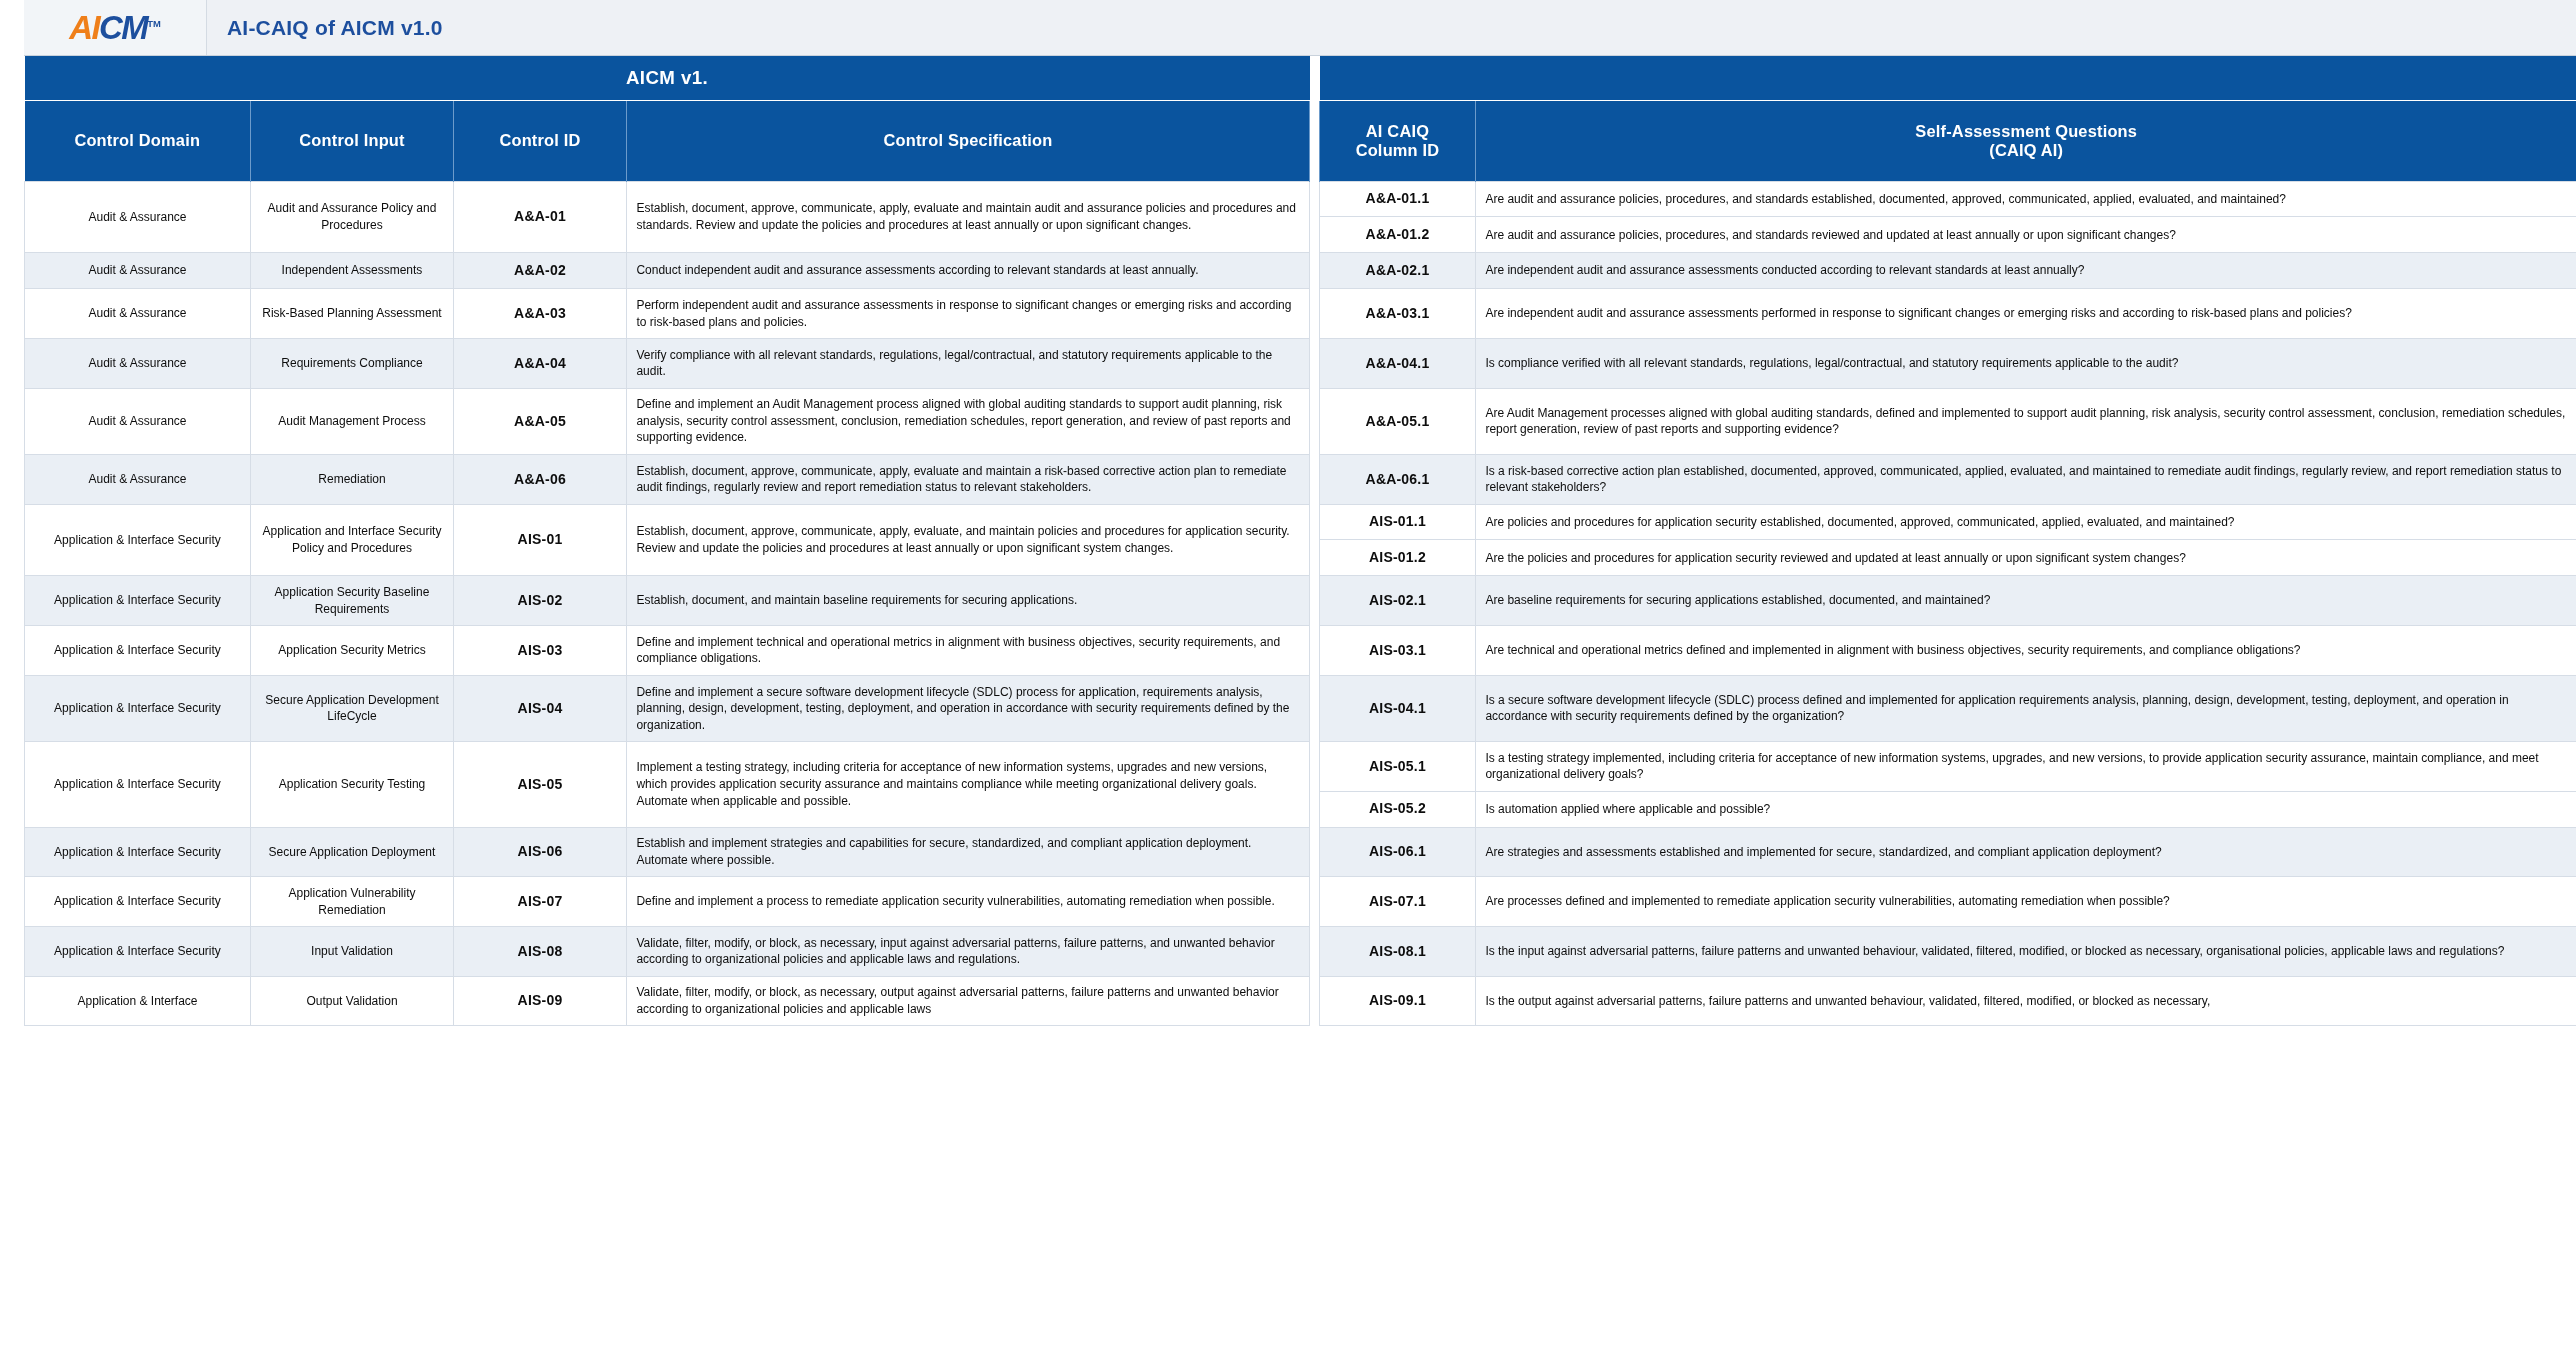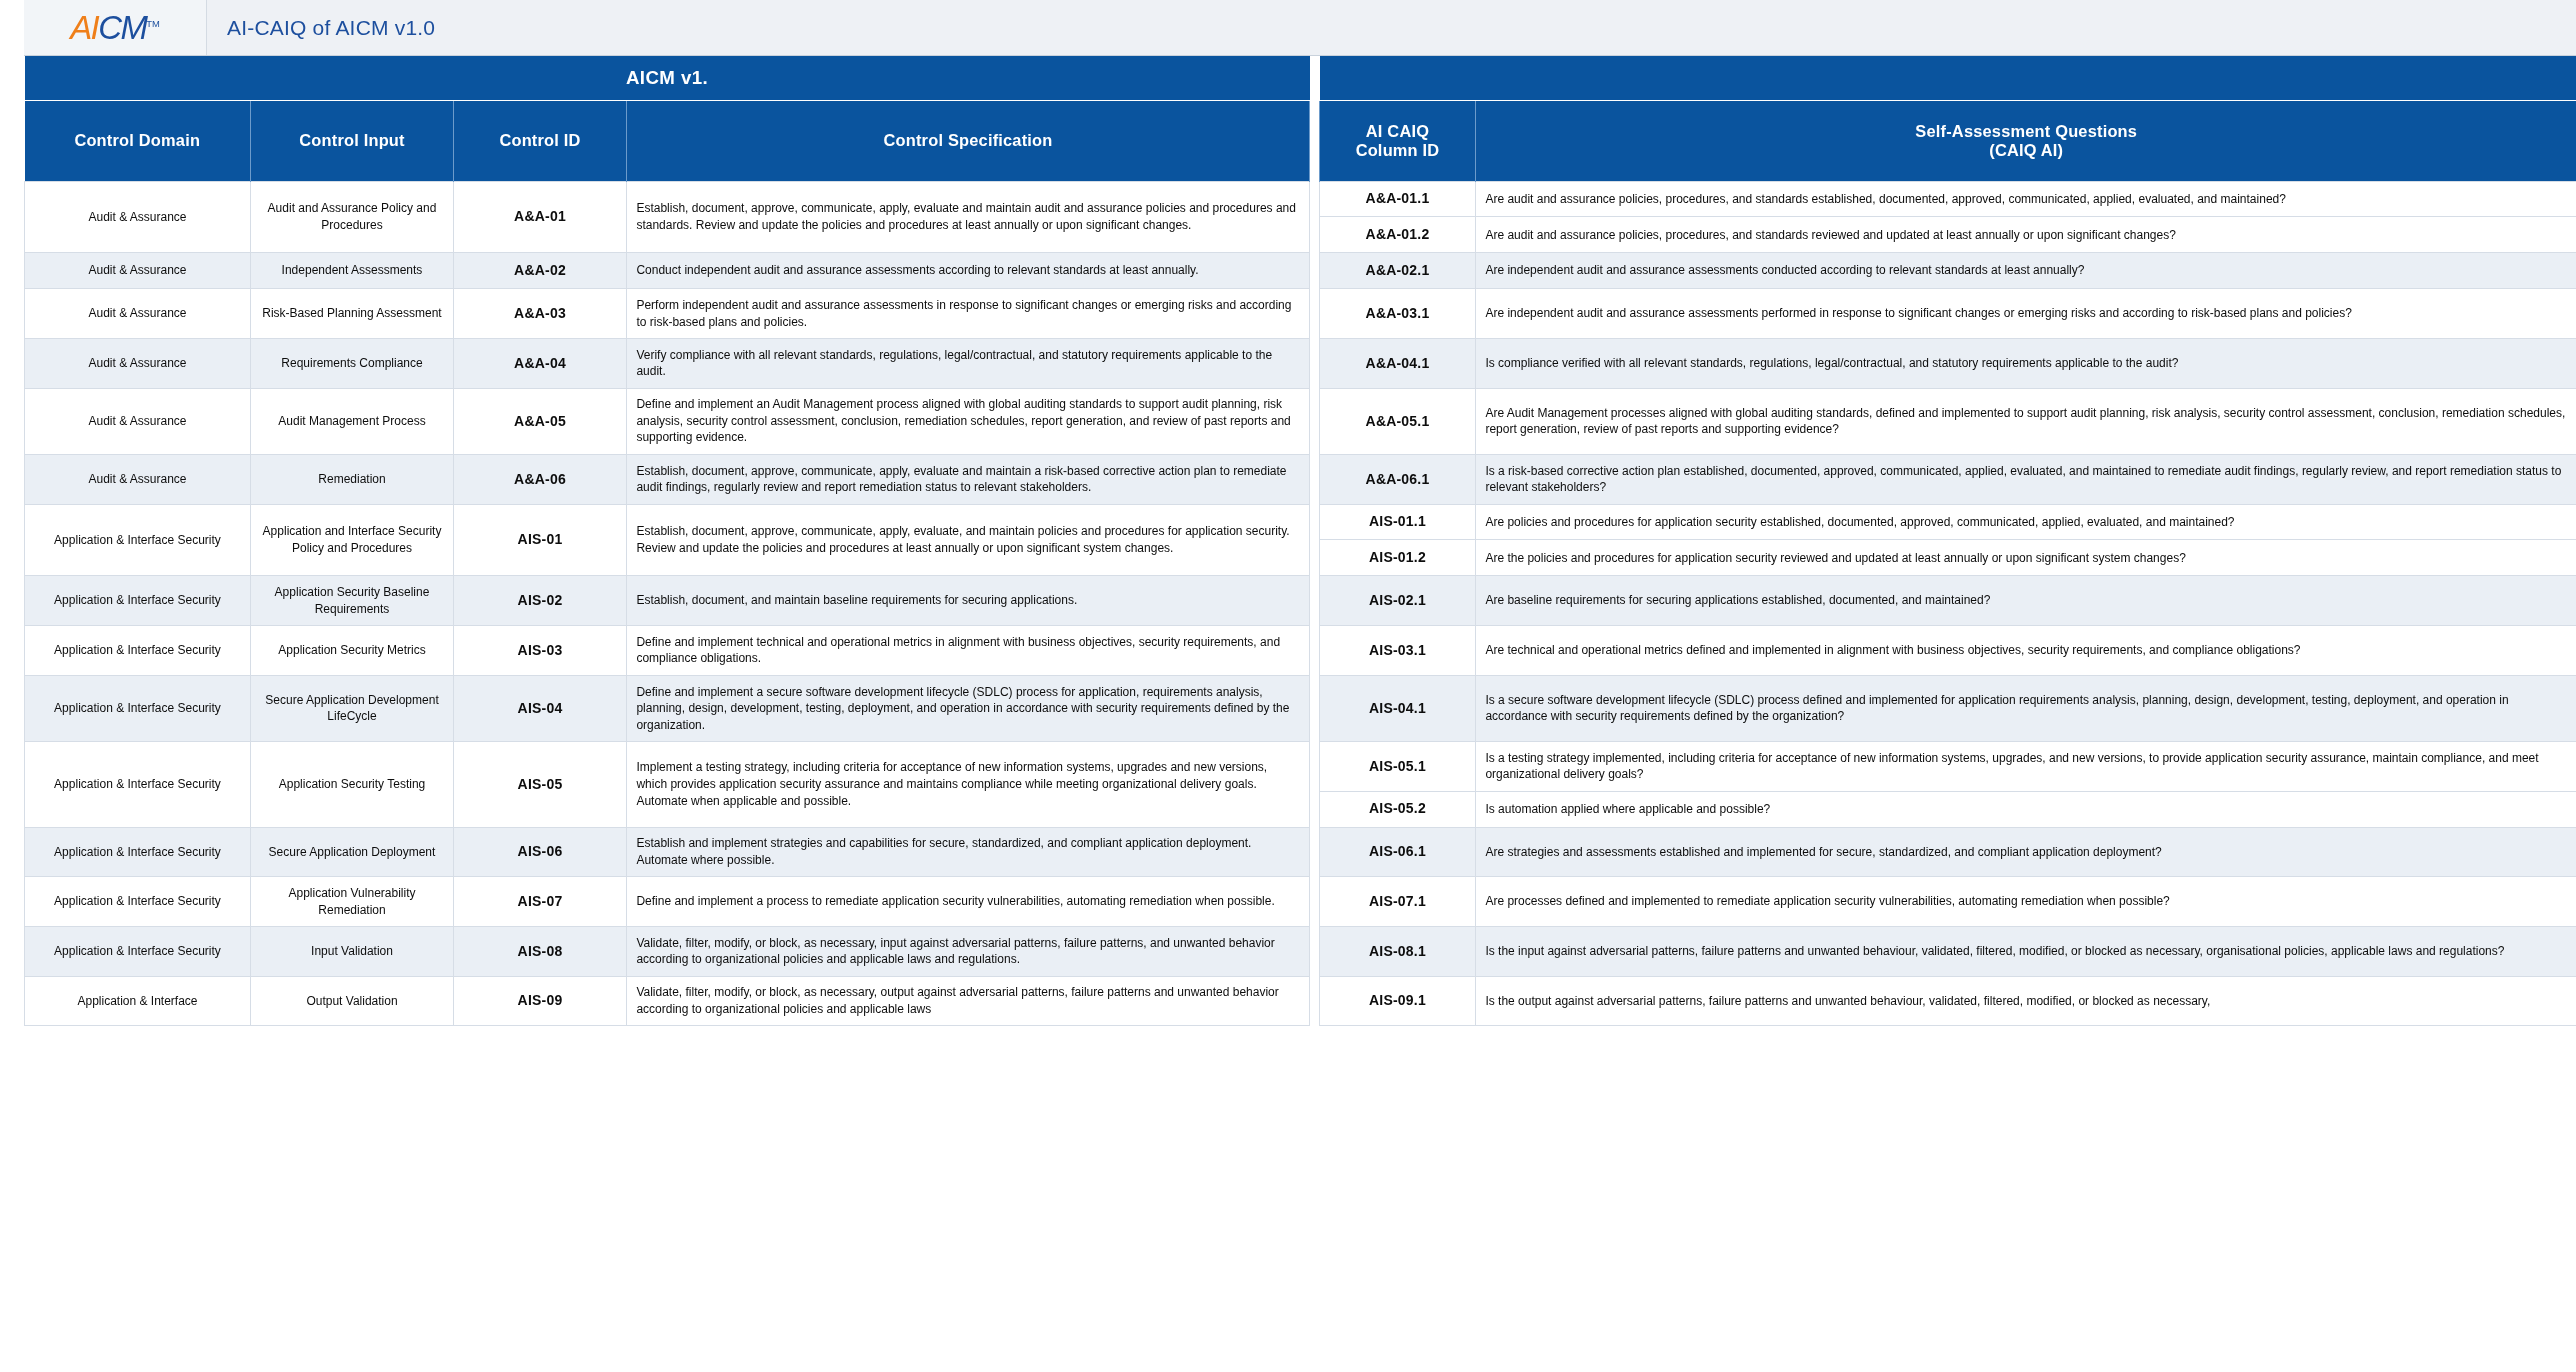--- a/index.html
+++ b/index.html
@@ -24,42 +24,42 @@
   .logo-cell {
     width: 183px;
     display: flex;
     align-items: center;
     justify-content: center;
     border-right: 0.8px solid #d4dbe3;
     background: #f2f5f8;
   }
   .logo {
     font-size: 33px;
-    font-weight: normal;
+    font-weight: bold;
     letter-spacing: -1.6px;
     font-family: "Liberation Sans", sans-serif;
     position: relative;
     line-height: 1;
     font-style: italic;
   }
   .logo .ai { color: #ef7f1a; }
   .logo .cm { color: #1d4f9e; }
   .logo .tm {
     font-size: 9.4px;
     vertical-align: super;
     color: #1d4f9e;
     font-style: normal;
     letter-spacing: 0;
   }
   .app-title {
     display: flex;
     align-items: center;
     padding-left: 20px;
     font-size: 21px;
-    font-weight: normal;
+    font-weight: bold;
     color: #1d4f9e;
     letter-spacing: 0.2px;
   }
 
   
   .table-wrap {
     margin-left: 24px;
     width: 2330px;
   }
   table.grid {

